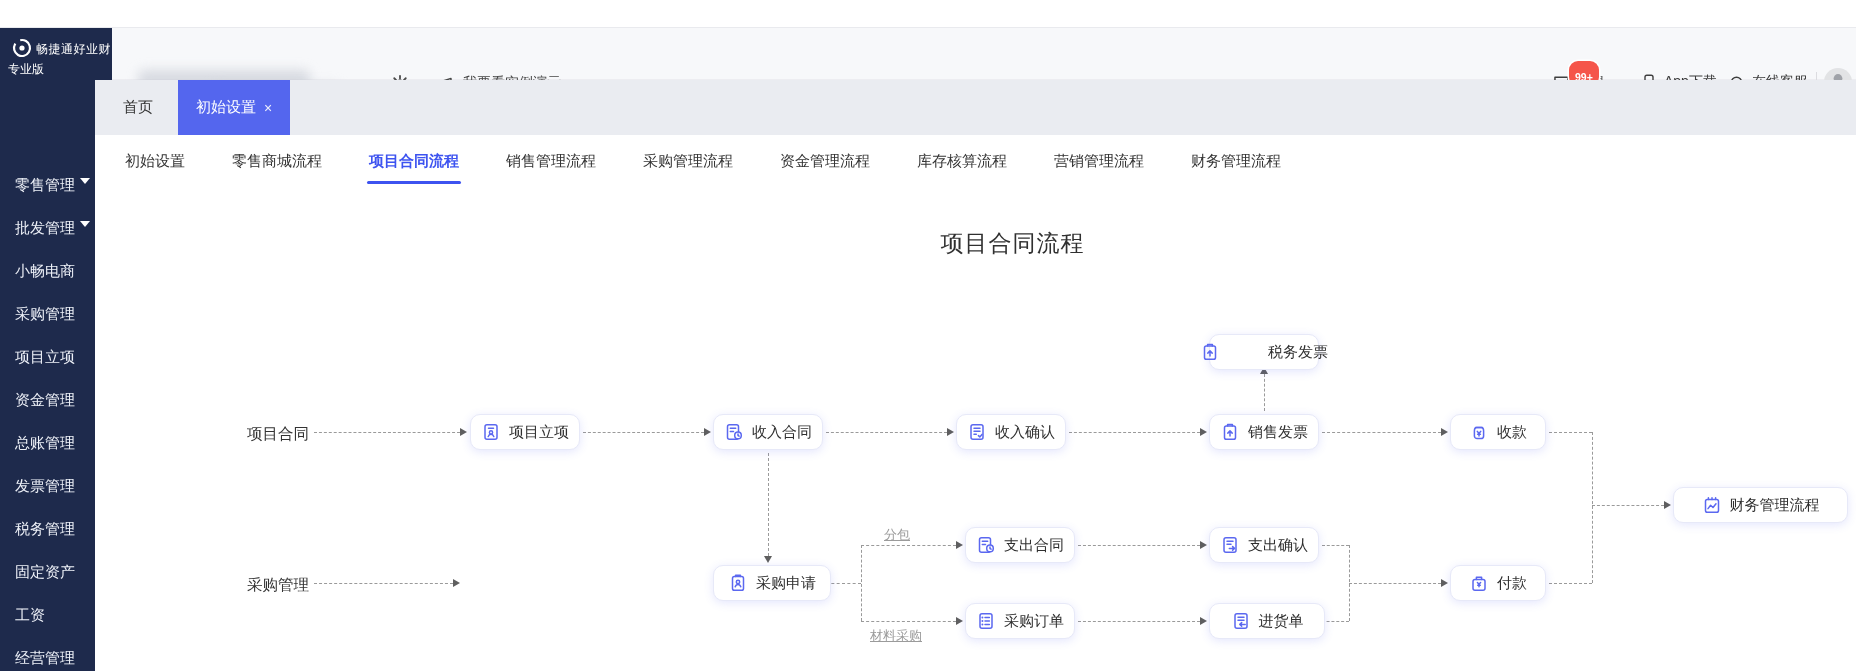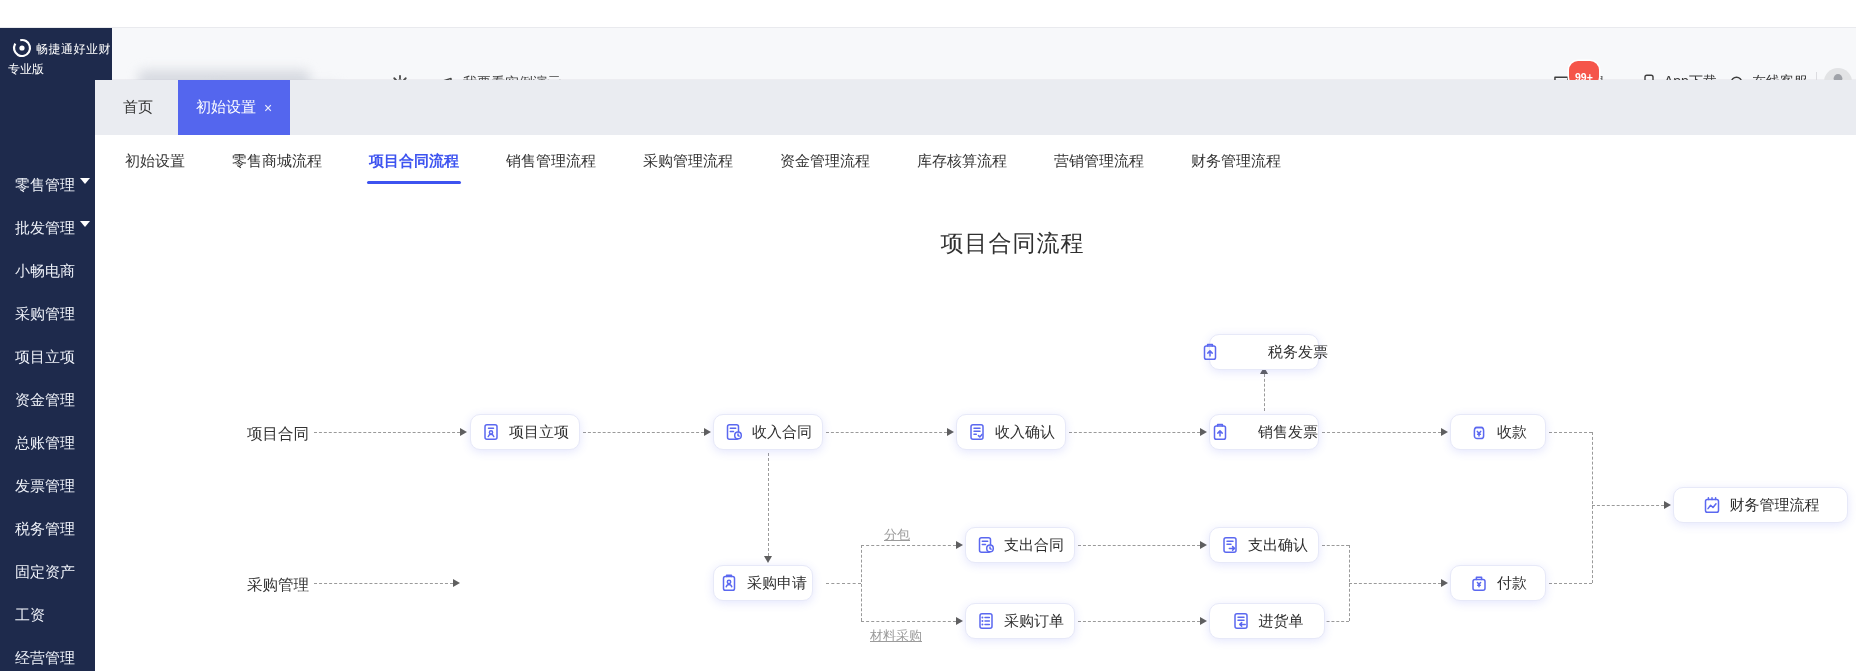--- a/index.html
+++ b/index.html
@@ -258,21 +258,21 @@
       <div class="flow-node" style="left: 956px; top: 414px; width: 110px;">
         <span class="node-icon">
           <svg width="20" height="20" viewBox="0 0 20 20" fill="none" stroke="#5b68f0" stroke-width="1.5" stroke-linecap="round" stroke-linejoin="round">
             <rect x="4" y="2.7" width="12" height="14.6" rx="2"></rect>
             <path d="M7 6.3h6M7 9.3h6M7 12.3h2.3"></path>
             <path d="M11.4 13.6l1.4 1.3 2.2-2.5"></path>
           </svg>
         </span>
         <span class="node-label">收入确认</span>
       </div>
-      <div class="flow-node" style="left: 1209px; top: 414px; width: 110px; justify-content: space-between;">
+      <div class="flow-node" style="left: 1209px; top: 414px; width: 110px;">
         <span class="node-icon">
           <svg width="20" height="20" viewBox="0 0 20 20" fill="none" stroke="#5b68f0" stroke-width="1.5" stroke-linecap="round" stroke-linejoin="round">
             <rect x="4.5" y="4" width="11" height="13.2" rx="1.8"></rect>
             <path d="M7.6 4V2.5h4.8V4"></path>
             <path d="M10 14V9.2M7.8 11.1L10 8.9l2.2 2.2"></path>
           </svg>
         </span>
         <span class="node-label">销售发票</span>
       </div>
       <div class="flow-node" style="left: 1450px; top: 414px; width: 96px;">
@@ -288,21 +288,21 @@
       <div class="flow-node" style="left: 1209px; top: 334px; width: 110px; gap: 48px;">
         <span class="node-icon">
           <svg width="20" height="20" viewBox="0 0 20 20" fill="none" stroke="#5b68f0" stroke-width="1.5" stroke-linecap="round" stroke-linejoin="round">
             <rect x="4.5" y="4" width="11" height="13.2" rx="1.8"></rect>
             <path d="M7.6 4V2.5h4.8V4"></path>
             <path d="M10 14V9.2M7.8 11.1L10 8.9l2.2 2.2"></path>
           </svg>
         </span>
         <span class="node-label">税务发票</span>
       </div>
-      <div class="flow-node" style="left: 713px; top: 565px; width: 100px;">
+      <div class="flow-node" style="left: 713px; top: 565px; width: 118px;">
         <span class="node-icon">
           <svg width="20" height="20" viewBox="0 0 20 20" fill="none" stroke="#5b68f0" stroke-width="1.5" stroke-linecap="round" stroke-linejoin="round">
             <rect x="4.5" y="3.6" width="11" height="13.6" rx="1.8"></rect>
             <path d="M7.6 3.6V2.3h4.8v1.3"></path>
             <circle cx="10" cy="8.9" r="1.7"></circle>
             <path d="M7.2 13.8c.5-1.7 1.6-2.4 2.8-2.4s2.3.7 2.8 2.4"></path>
           </svg>
         </span>
         <span class="node-label">采购申请</span>
       </div>

